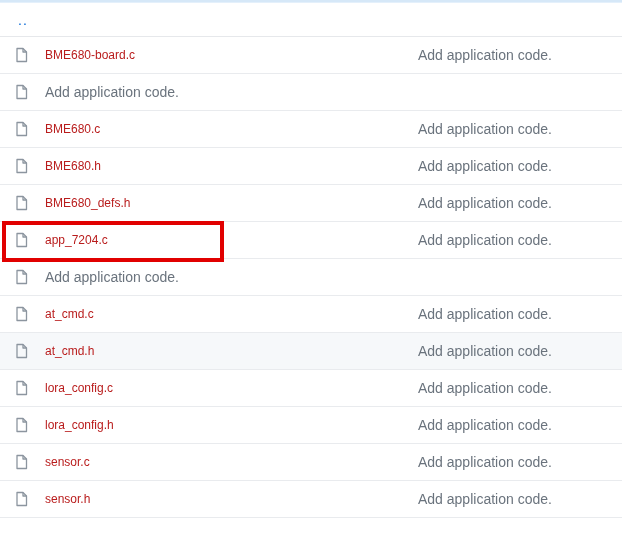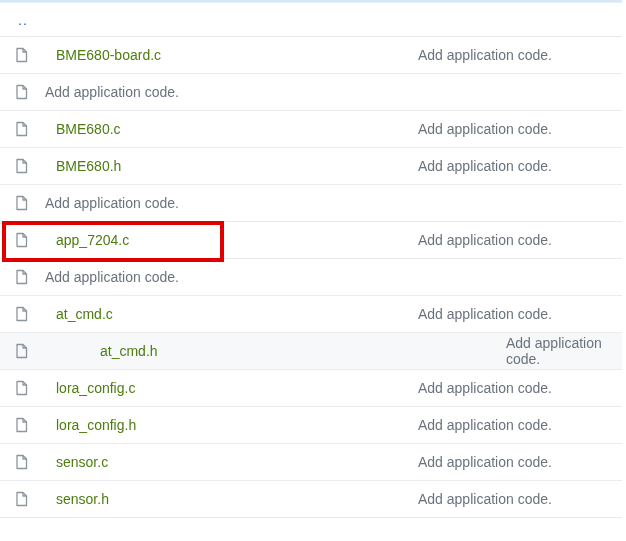--- a/index.html
+++ b/index.html
@@ -35,33 +35,32 @@
     cursor: pointer;
   }
   .row {
     height: 37px;
     display: grid;
     grid-template-columns: 45px 373px 1fr;
     align-items: center;
     border-bottom: 1px solid #e9ebee;
     background: #ffffff;
   }
-  .row.hovered { background: #f6f8fa; gap: 44px; }
+  .row.hovered { background: #f6f8fa; }
   .icon-cell {
     display: flex;
     justify-content: flex-start;
     padding-left: 15px;
   }
   .file-name {
-    font-size: 14px;
-    color: #4d7c0f;
+    font-size: 12px;
+    color: #b91c1c;
     text-decoration: none;
     cursor: pointer;
     justify-self: start;
-    margin-left: 11px;
   }
   .commit-msg {
     font-size: 14px;
     color: #6a737d;
     text-decoration: none;
     cursor: pointer;
     justify-self: start;
   }
   .annotation-box {
     position: absolute;
@@ -128,20 +127,21 @@
       <a class="commit-msg">Add application code.</a>
     </div>
 
     <div class="row">
       <span class="icon-cell">
         <svg width="13" height="16" viewBox="0 0 13 16">
           <path d="M2 1.5 H8 L11.5 5 V14.5 H2 Z" fill="none" stroke="#8c959f" stroke-width="1.3" stroke-linejoin="round"></path>
           <path d="M8 1.5 V5 H11.5" fill="none" stroke="#8c959f" stroke-width="1.3" stroke-linejoin="round"></path>
         </svg>
       </span>
+      <a class="file-name">BME680_defs.h</a>
       <a class="commit-msg">Add application code.</a>
     </div>
 
     <div class="row">
       <span class="icon-cell">
         <svg width="13" height="16" viewBox="0 0 13 16">
           <path d="M2 1.5 H8 L11.5 5 V14.5 H2 Z" fill="none" stroke="#8c959f" stroke-width="1.3" stroke-linejoin="round"></path>
           <path d="M8 1.5 V5 H11.5" fill="none" stroke="#8c959f" stroke-width="1.3" stroke-linejoin="round"></path>
         </svg>
       </span>

